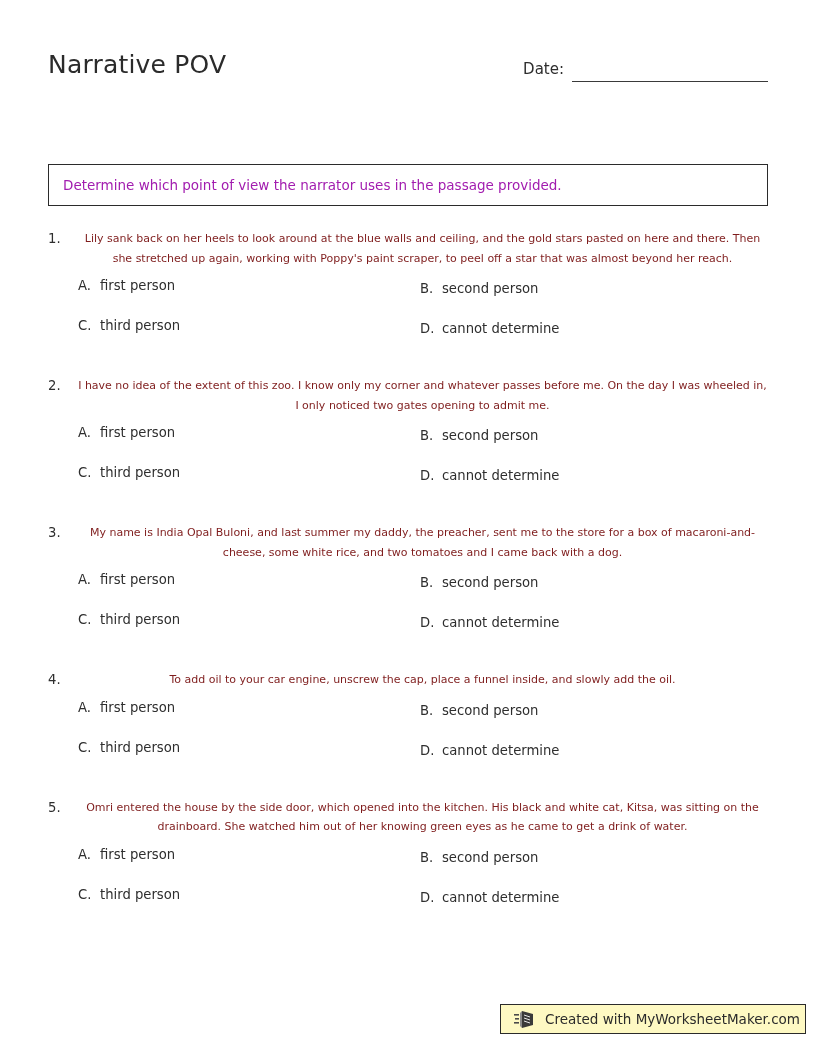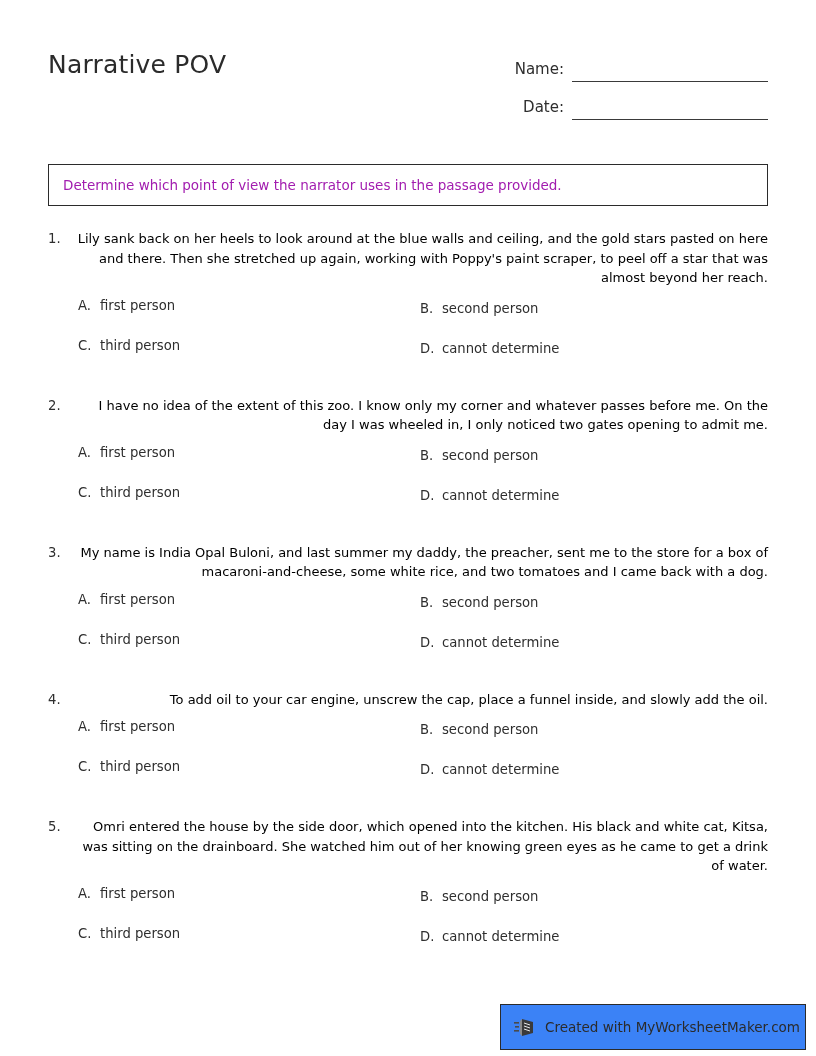--- a/index.html
+++ b/index.html
@@ -96,24 +96,24 @@
   }
   .q-number {
     width: 29px;
     flex: 0 0 29px;
     font-size: 13.2px;
     line-height: 19.5px;
     color: #2e2e2e;
   }
   .q-text {
     flex: 1 1 auto;
-    font-size: 13px;
+    font-size: 11px;
     line-height: 19.5px;
-    color: #000000;
-    text-align: right;
+    color: #7f1d1d;
+    text-align: center;
   }
   .options {
     margin-top: 9px;
     margin-left: 30px;
     position: relative;
   }
   .option-row {
     display: flex;
     align-items: flex-start;
     height: 40px;
@@ -141,24 +141,24 @@
     white-space: nowrap;
     text-align: center;
   }
 
   
   .footer-badge {
     position: absolute;
     left: 500px;
     top: 1004px;
     width: 306px;
-    height: 46px;
+    height: 30px;
     box-sizing: border-box;
     border: 1px solid #2b2b2b;
-    background: #3b82f6;
+    background: #fef9c3;
     display: flex;
     align-items: center;
     padding-left: 12px;
   }
   .badge-logo {
     width: 26px;
     height: 24px;
     flex: 0 0 26px;
     display: flex;
     align-items: center;
@@ -173,24 +173,20 @@
 </style>
 </head>
 <body>
 
 <div class="page">
 
   <div class="header">
     <div class="worksheet-title">Narrative POV</div>
 
     <div class="fields">
-      <div class="field-row">
-        <span class="field-label">Name:</span>
-        <span class="field-line"></span>
-      </div>
       <div class="field-row">
         <span class="field-label">Date:</span>
         <span class="field-line"></span>
       </div>
     </div>
   </div>
 
   <div class="instruction-box">Determine which point of view the narrator uses in the passage provided.</div>
 
   <div class="questions">

